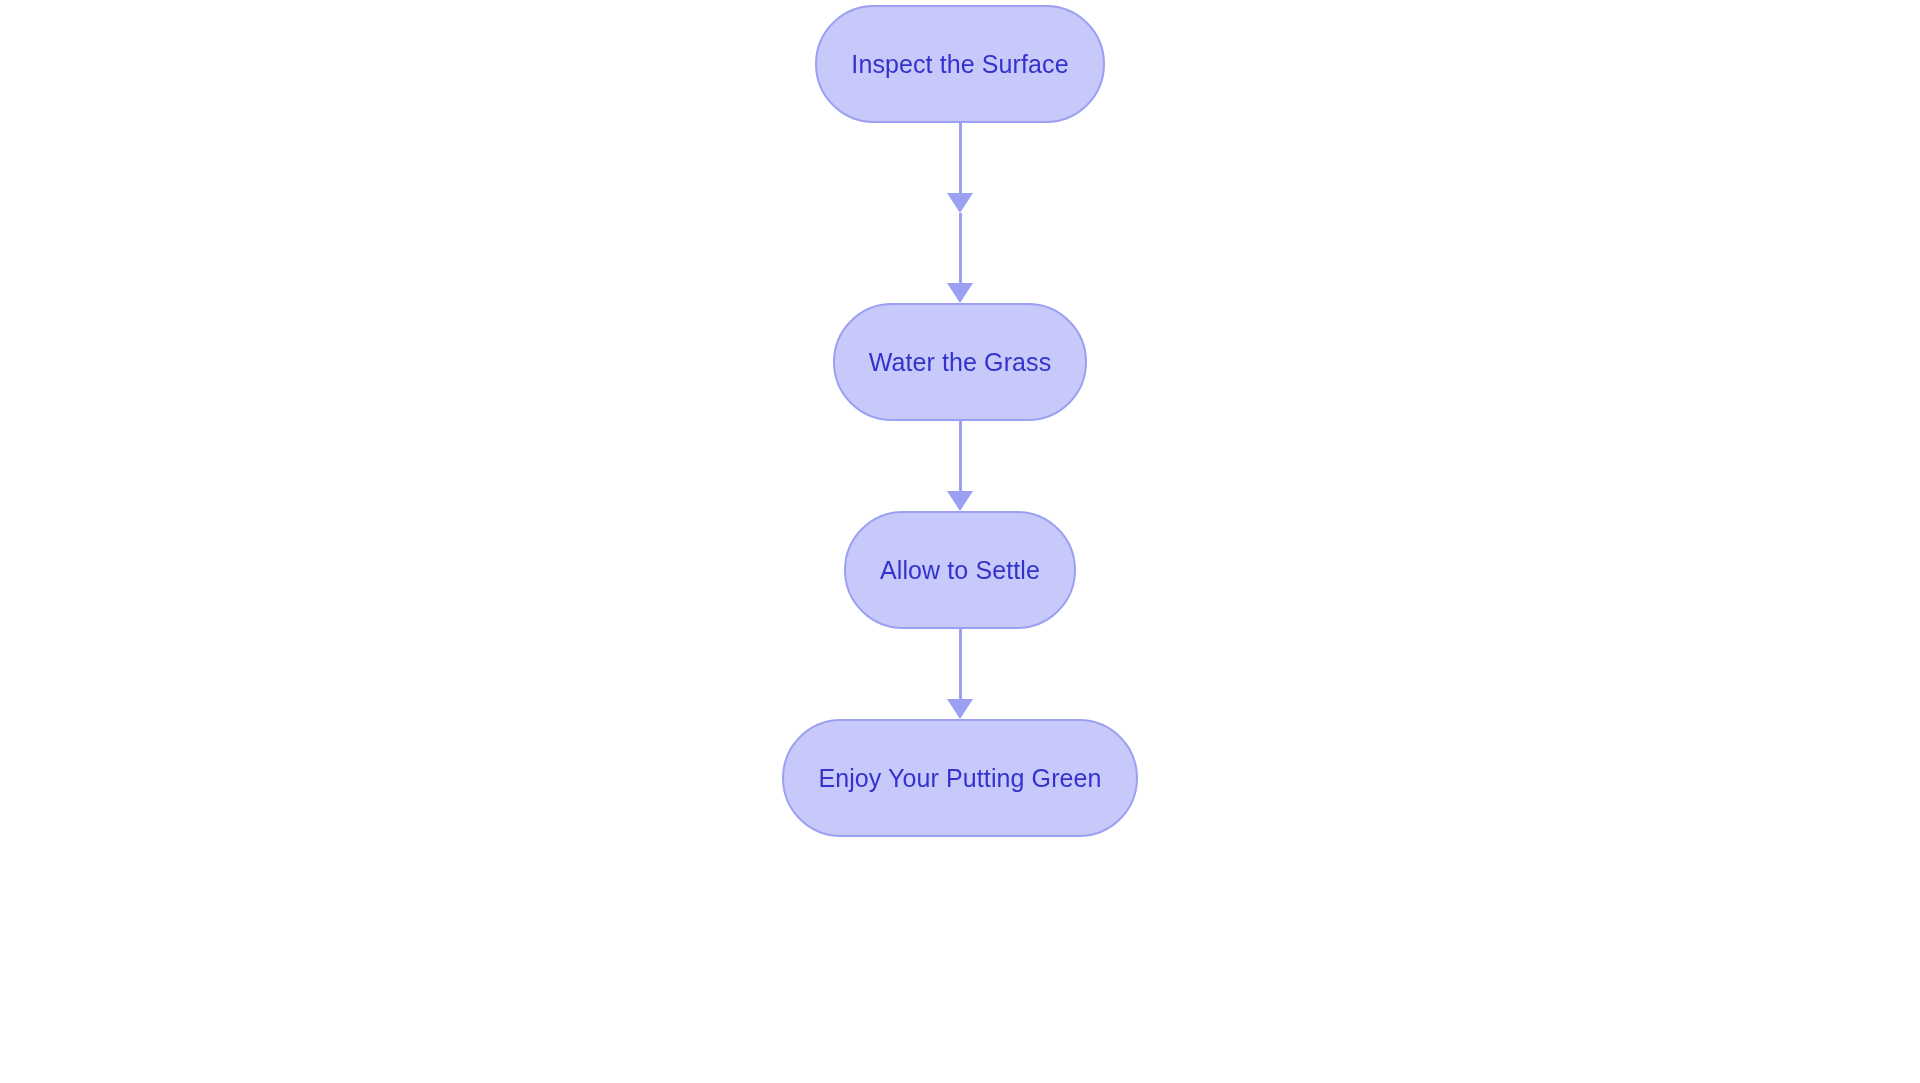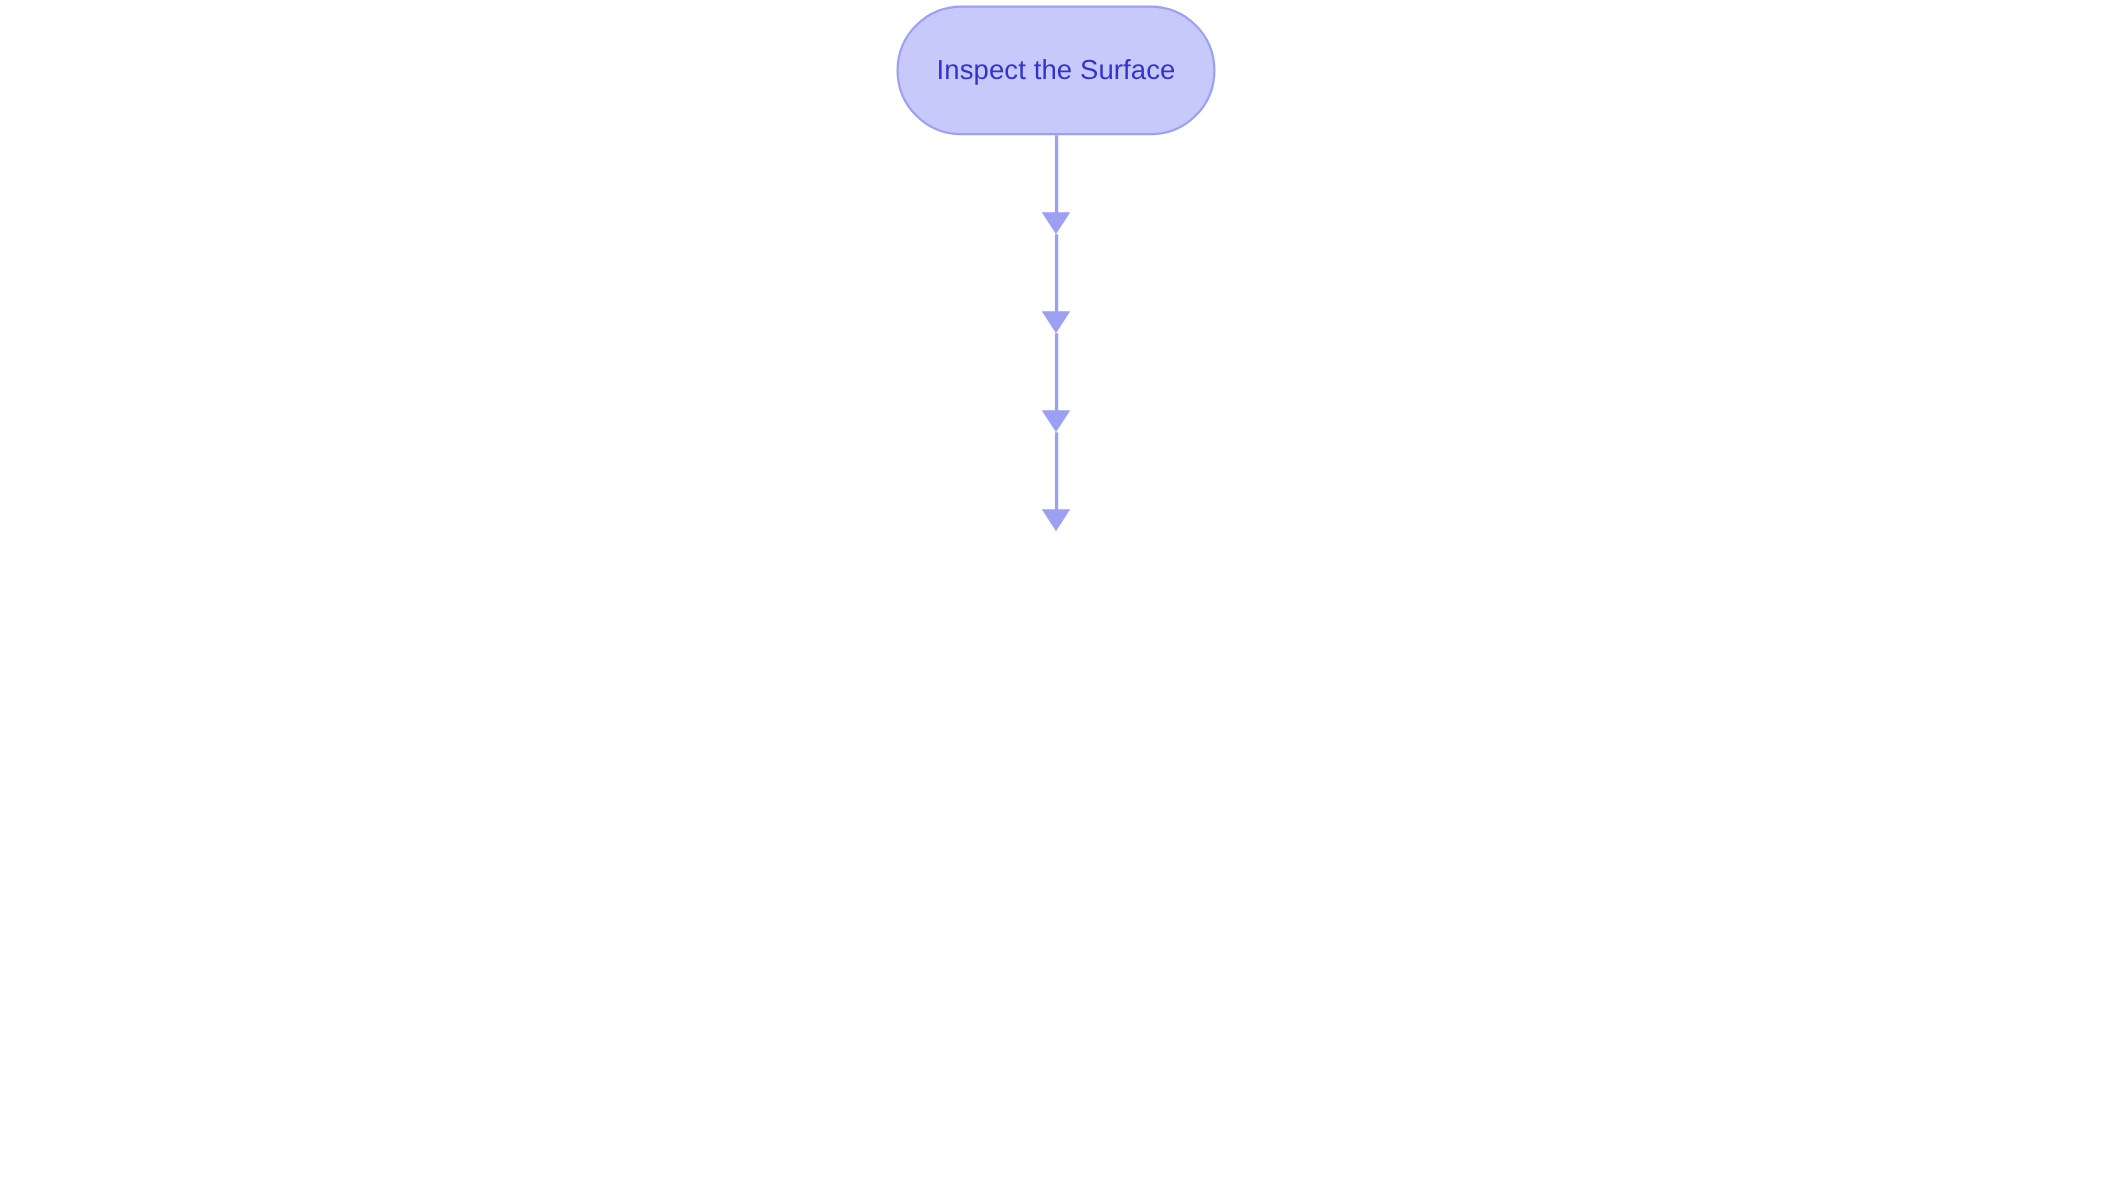--- a/index.html
+++ b/index.html
@@ -96,27 +96,36 @@
       <div class="connector-line"></div>
       <div class="connector-arrowhead"></div>
     </div>
 
 
     <div class="connector c1">
       <div class="connector-line"></div>
       <div class="connector-arrowhead"></div>
     </div>
 
+    <div class="node n2">
+      <span class="node-label">Water the Grass</span>
+    </div>
 
     <div class="connector c2">
       <div class="connector-line"></div>
       <div class="connector-arrowhead"></div>
     </div>
 
+    <div class="node n3">
+      <span class="node-label">Allow to Settle</span>
+    </div>
 
     <div class="connector c3">
       <div class="connector-line"></div>
       <div class="connector-arrowhead"></div>
     </div>
 
+    <div class="node n4">
+      <span class="node-label">Enjoy Your Putting Green</span>
+    </div>
 
   </div>
 </div>
 
 </body></html>

